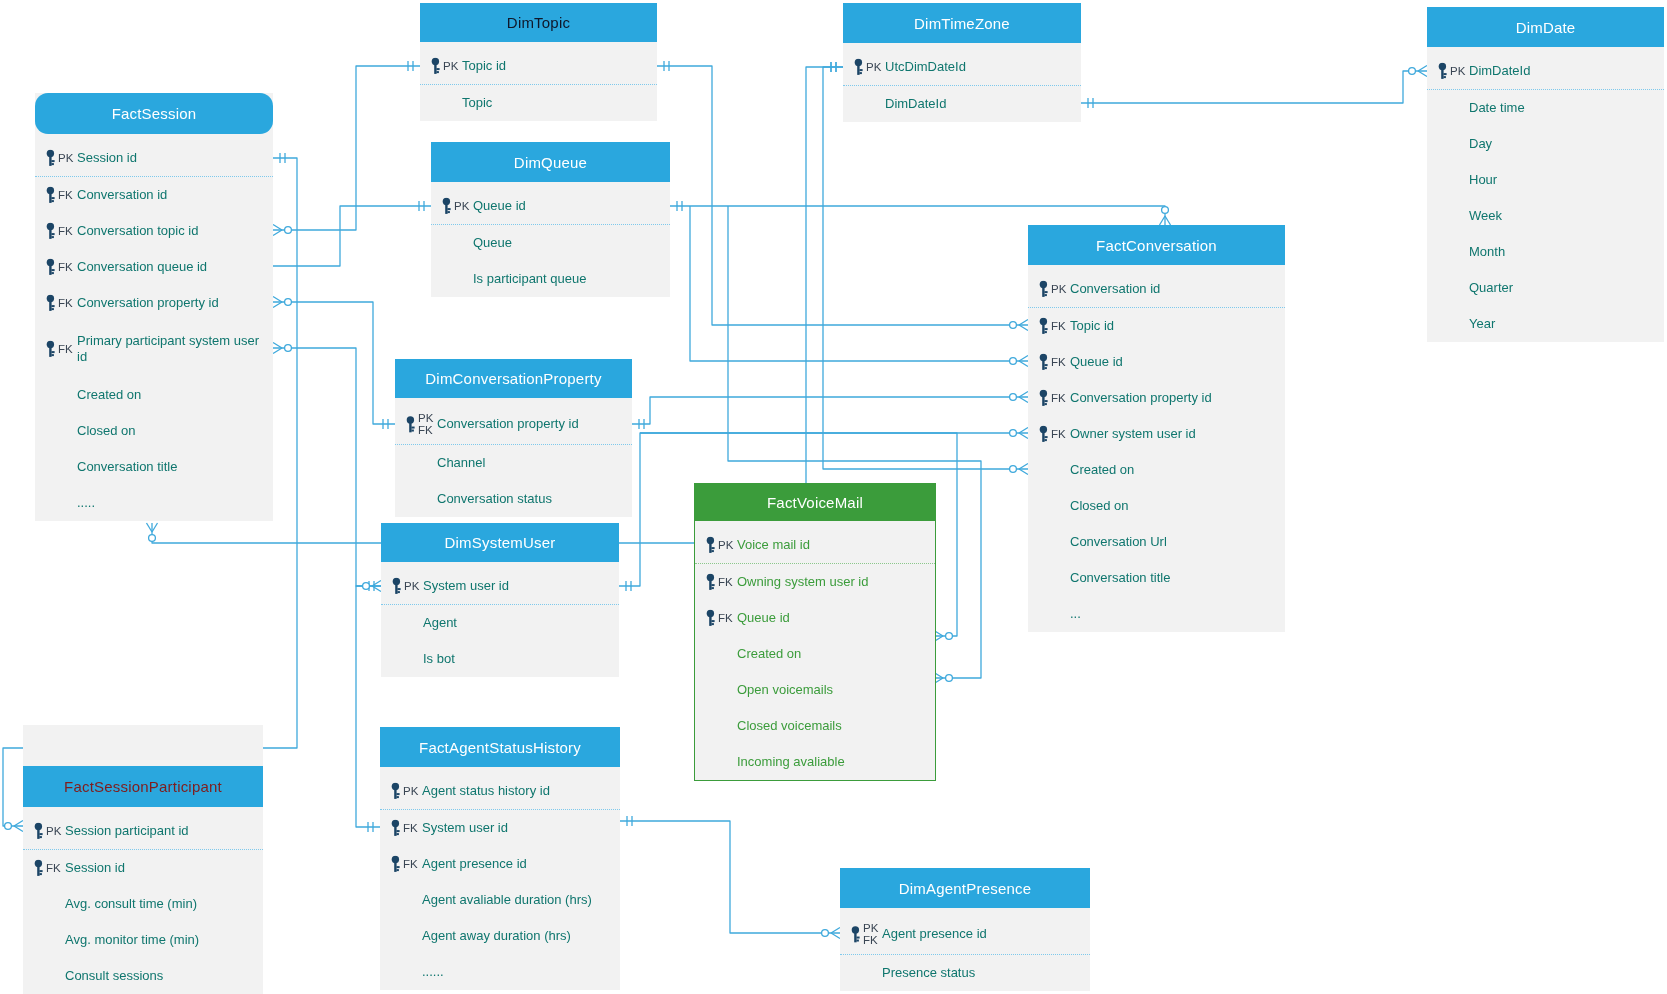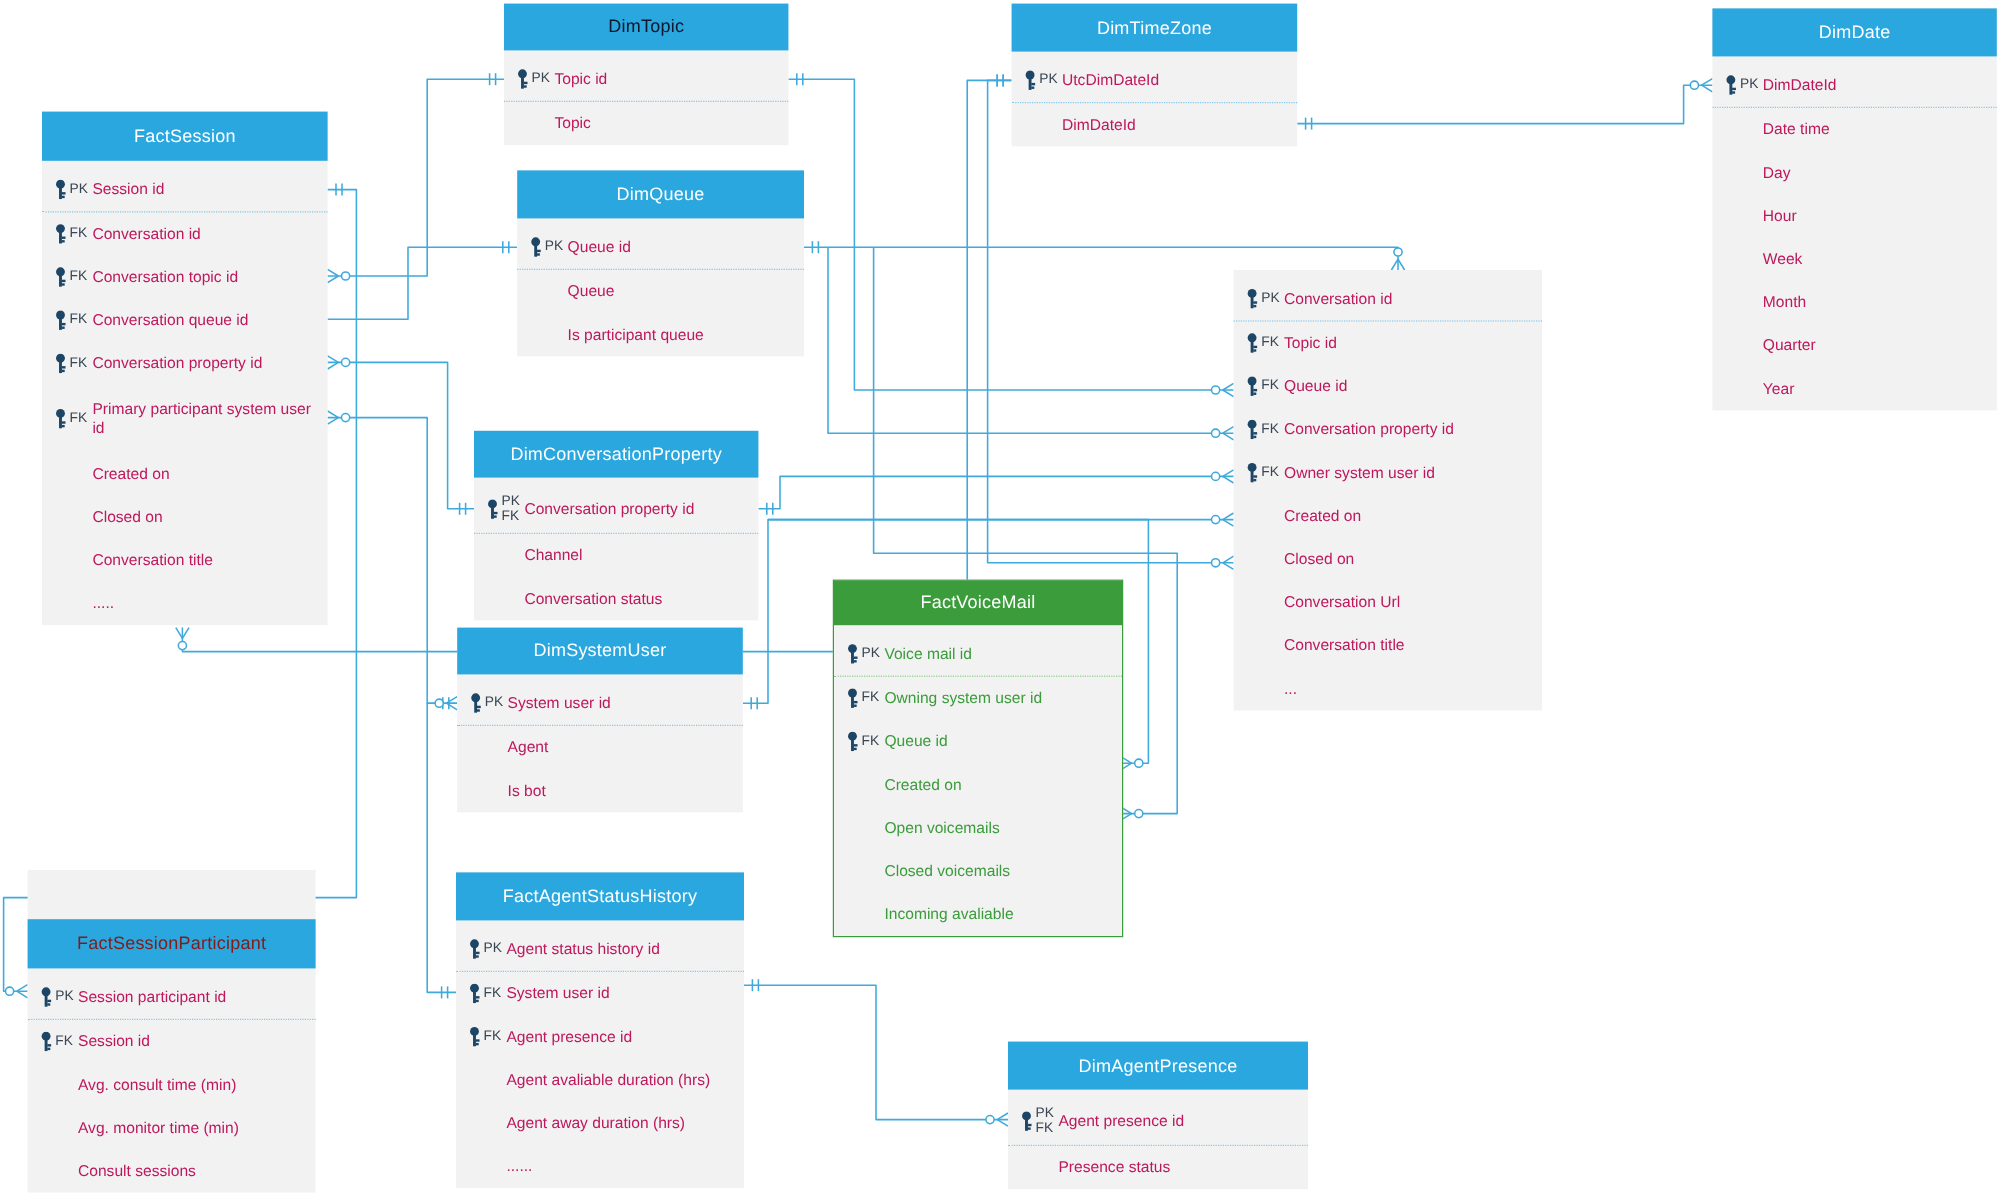--- a/index.html
+++ b/index.html
@@ -11,21 +11,21 @@
   .er-header{display:flex;align-items:center;justify-content:center;color:#fff;
     font-size:15px;letter-spacing:.2px;}
   .er-rows{padding-top:6px;}
   .er-row{position:relative;display:flex;align-items:center;}
   .er-row .lbl{position:absolute;left:42px;right:6px;font-size:13px;line-height:1.25;}
   .er-row .keycell{position:absolute;left:10px;top:50%;transform:translateY(-50%);
     display:flex;align-items:center;gap:1px;}
   .er-row .keytags{display:flex;flex-direction:column;line-height:1.05;}
   .er-row .keytag{font-size:11.5px;color:#3A4654;}
   .er-row.divided{border-bottom:1px dotted #7FC9EC;}
-  .blue-text .lbl{color:#be185d;}
+  .blue-text .lbl{color:#0f766e;}
   .green-text .lbl{color:#3B9C3B;}
 </style>
 </head>
 <body>
 
 <div id="canvas">
   <svg id="edges-svg" width="1667" height="994">
       <g>
         <polyline points="273,158 297,158 297,748 3,748 3,826 23,826" fill="none" stroke="#3FA9DC" stroke-width="1.3" stroke-linejoin="round"></polyline>
         <line x1="280" y1="153" x2="280" y2="163" stroke="#3FA9DC" stroke-width="1.3"></line>
@@ -148,21 +148,21 @@
       <g>
         <polyline points="620,821 730,821 730,933 840,933" fill="none" stroke="#3FA9DC" stroke-width="1.3" stroke-linejoin="round"></polyline>
         <line x1="627" y1="816" x2="627" y2="826" stroke="#3FA9DC" stroke-width="1.3"></line>
         <line x1="632" y1="816" x2="632" y2="826" stroke="#3FA9DC" stroke-width="1.3"></line>
         <line x1="831" y1="933" x2="840" y2="938.5" stroke="#3FA9DC" stroke-width="1.3"></line>
         <line x1="831" y1="933" x2="840" y2="927.5" stroke="#3FA9DC" stroke-width="1.3"></line>
         <circle cx="825" cy="933" r="3.4" fill="#ffffff" stroke="#3FA9DC" stroke-width="1.3"></circle>
       </g>
     </svg>
 <div class="er-table" style="left: 35px; top: 93px; width: 238px;">
-      <div class="er-header" style="height: 41px; background: rgb(42, 167, 222); color: rgb(255, 255, 255);">
+      <div class="er-header" style="height: 41px; background: rgb(42, 167, 222); color: rgb(255, 255, 255); border-radius: 13px;">
         <span>FactSession</span>
       </div>
       <div class="er-rows blue-text">
         <div class="er-row divided" style="height: 36px; border-bottom-color: rgb(127, 201, 236);">
           <span class="keycell">
             <svg width="12" height="17" viewBox="0 0 12 17">
               <circle cx="5.4" cy="4" r="3.7" fill="#1C4566"></circle>
               <rect x="4.2" y="6" width="2.4" height="10.4" fill="#1C4566"></rect>
               <rect x="6.4" y="10.6" width="3.2" height="2" fill="#1C4566"></rect>
               <rect x="6.4" y="13.6" width="2.5" height="2" fill="#1C4566"></rect>
@@ -368,20 +368,23 @@
         </div>
         <div class="er-row" style="height: 36px;">
           <span class="lbl">Quarter</span>
         </div>
         <div class="er-row" style="height: 36px;">
           <span class="lbl">Year</span>
         </div>
       </div>
     </div>
     <div class="er-table" style="left: 1028px; top: 225px; width: 257px;">
+      <div class="er-header" style="height: 40px; background: rgb(42, 167, 222); color: rgb(255, 255, 255);">
+        <span>FactConversation</span>
+      </div>
       <div class="er-rows blue-text">
         <div class="er-row divided" style="height: 36px; border-bottom-color: rgb(127, 201, 236);">
           <span class="keycell">
             <svg width="12" height="17" viewBox="0 0 12 17">
               <circle cx="5.4" cy="4" r="3.7" fill="#1C4566"></circle>
               <rect x="4.2" y="6" width="2.4" height="10.4" fill="#1C4566"></rect>
               <rect x="6.4" y="10.6" width="3.2" height="2" fill="#1C4566"></rect>
               <rect x="6.4" y="13.6" width="2.5" height="2" fill="#1C4566"></rect>
             </svg>
             <span class="keytags">

